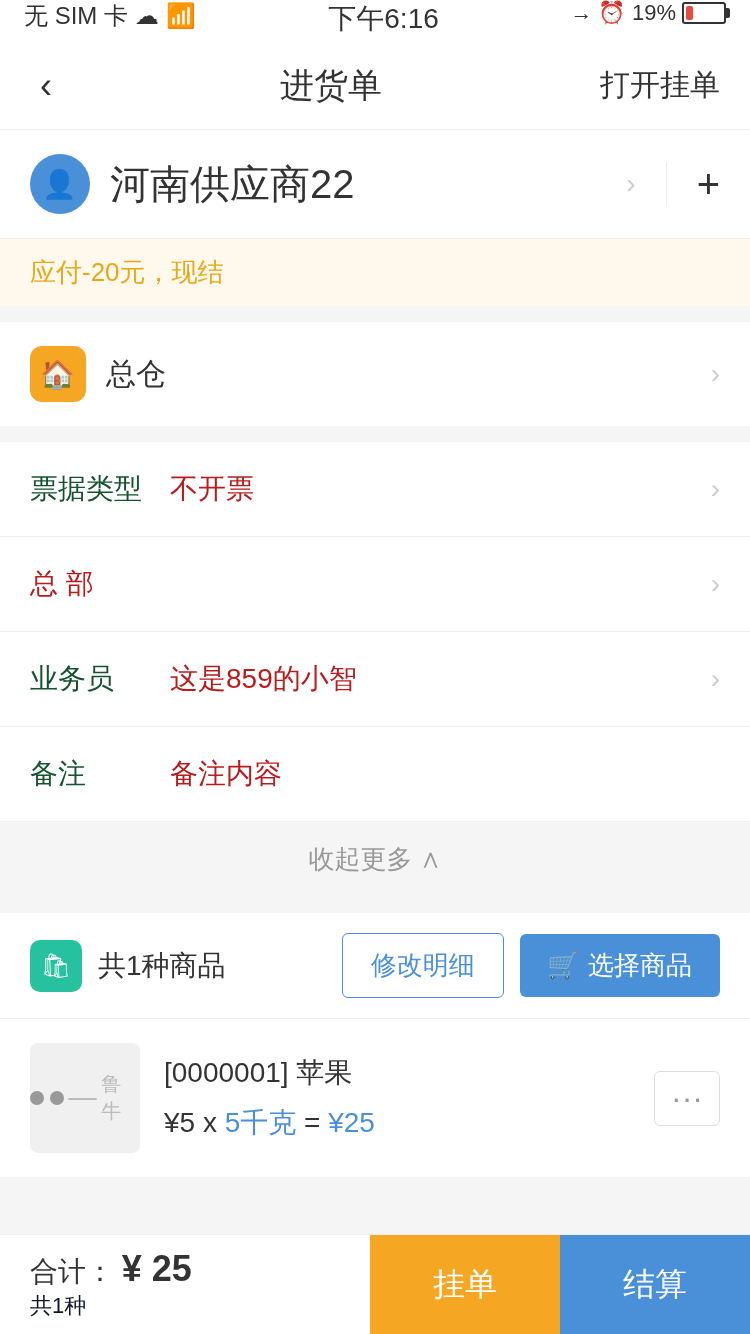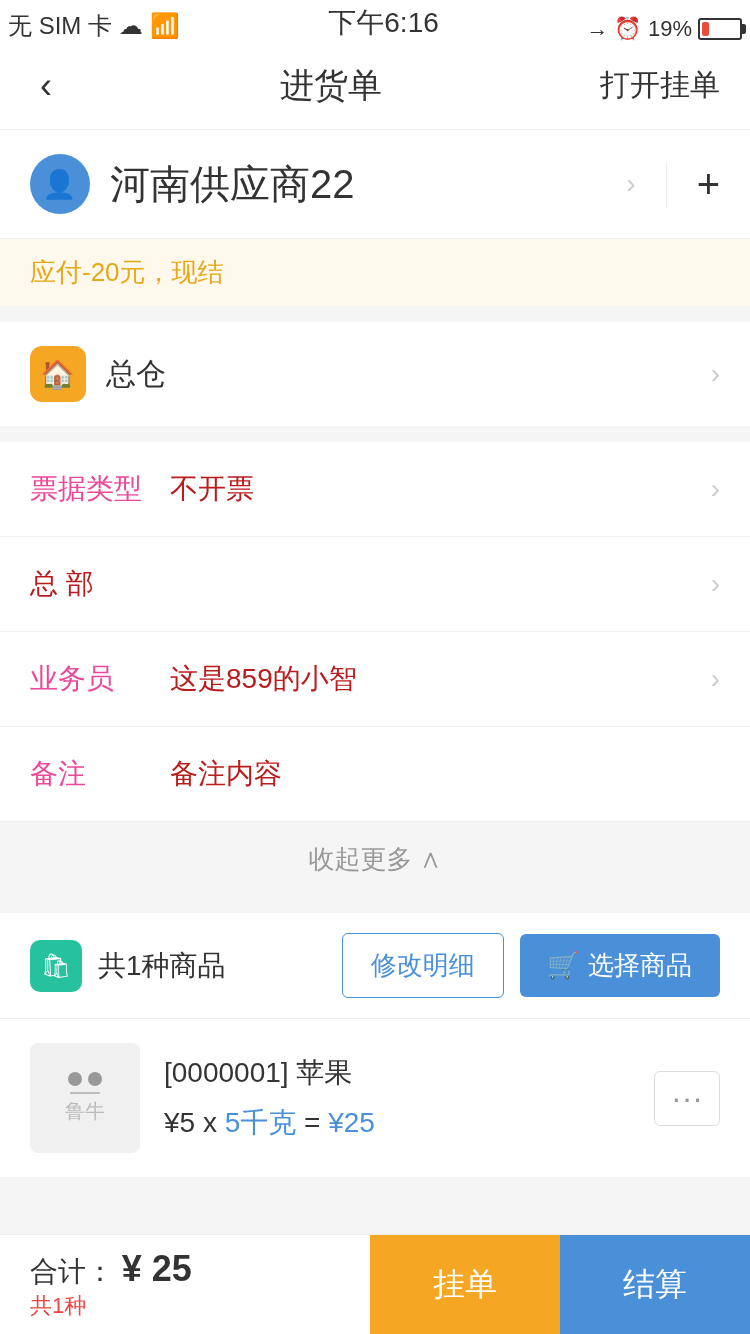--- a/index.html
+++ b/index.html
@@ -11,23 +11,23 @@
       background: #f5f5f5;
       font-size: 28px;
       color: #333;
     }
 
     
     .status-bar {
       height: 42px;
       background: #fff;
       display: flex;
-      align-items: flex-end;
+      align-items: flex-start;
       justify-content: space-between;
-      padding: 0 8px;
+      padding: 0 24px;
       font-size: 24px;
       color: #333;
     }
     .status-left { display: flex; align-items: center; gap: 8px; }
     .status-center { font-size: 28px; font-weight: 500; }
     .status-right { display: flex; align-items: center; gap: 6px; font-size: 22px; }
     .battery-icon {
       width: 44px; height: 22px; border: 2px solid #333; border-radius: 3px;
       position: relative; display: inline-flex; align-items: center; padding: 2px;
     }
@@ -154,21 +154,21 @@
     }
     .form-row {
       display: flex;
       align-items: center;
       padding: 28px 30px;
       border-bottom: 1px solid #f0f0f0;
     }
     .form-label {
       width: 140px;
       font-size: 28px;
-      color: #ec4899;
+      color: #14532d;
       flex-shrink: 0;
     }
     .form-value {
       flex: 1;
       font-size: 28px;
       color: #b91c1c;
     }
     .form-value.placeholder {
       color: #b91c1c;
     }
@@ -298,21 +298,21 @@
     .footer-btn-checkout {
       width: 190px;
       height: 100%;
       background: #4a90d9;
       display: flex; align-items: center; justify-content: center;
       color: #fff;
       font-size: 32px;
       cursor: pointer;
     }
     .owl-logo {
-      display: flex; flex-direction: column; align-items: center; justify-content: center;
+      display: flex; flex-direction: row; align-items: center; justify-content: center;
       gap: 4px;
       font-family: Liberation Serif, serif;
     }
     .owl-logo .eyes { display: flex; gap: 6px; }
     .owl-logo .eye { width: 14px; height: 14px; background: #999; border-radius: 50%; }
   </style>
 </head>
 <body>
 
 <div class="status-bar">
@@ -426,17 +426,17 @@
   <div style="height: 100px;"></div>
 
 </div>
 
 <div class="footer">
   <div class="footer-total">
     <div>
       <span>合计：</span>
       <span style="font-size:36px;font-weight:bold;">¥ 25</span>
     </div>
-    <div style="font-size:22px;color:#ef4444;">共1种</div>
+    <div style="font-size:22px;color:#0f172a;">共1种</div>
   </div>
   <div class="footer-btn-suspend">挂单</div>
   <div class="footer-btn-checkout">结算</div>
 </div>
 
 </body></html>

